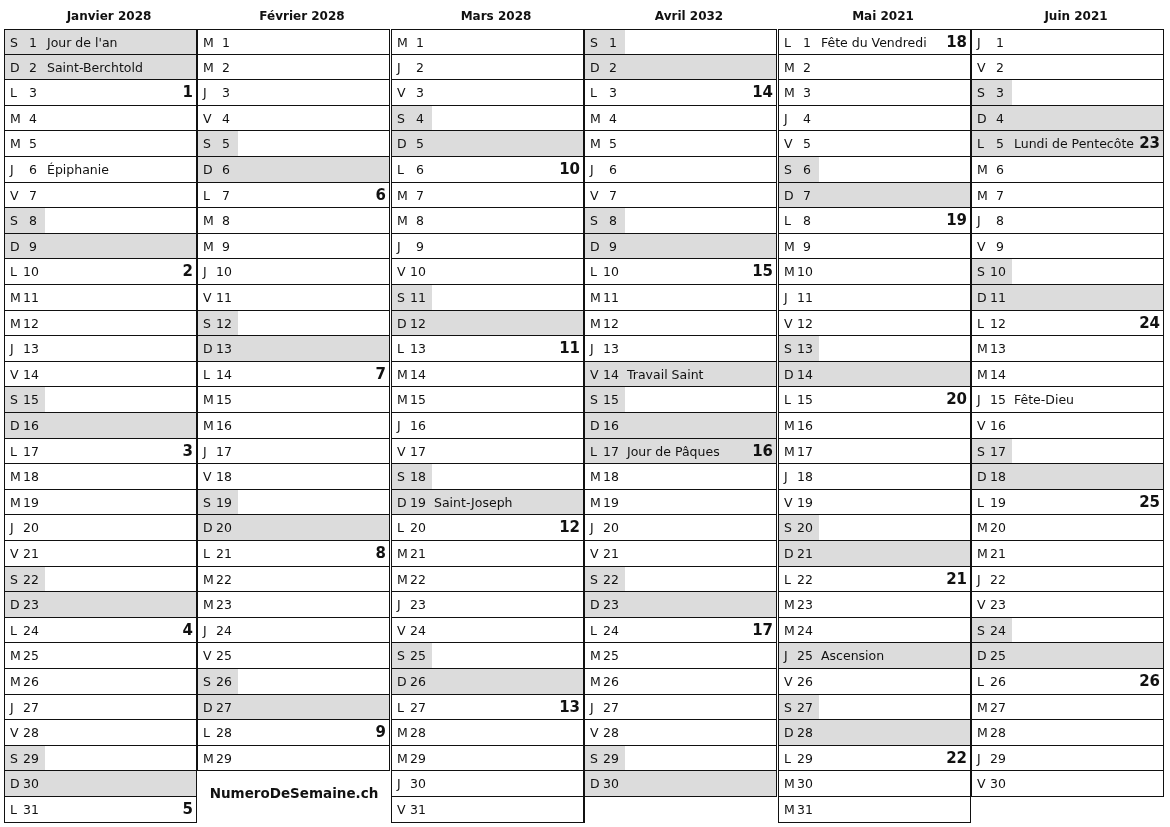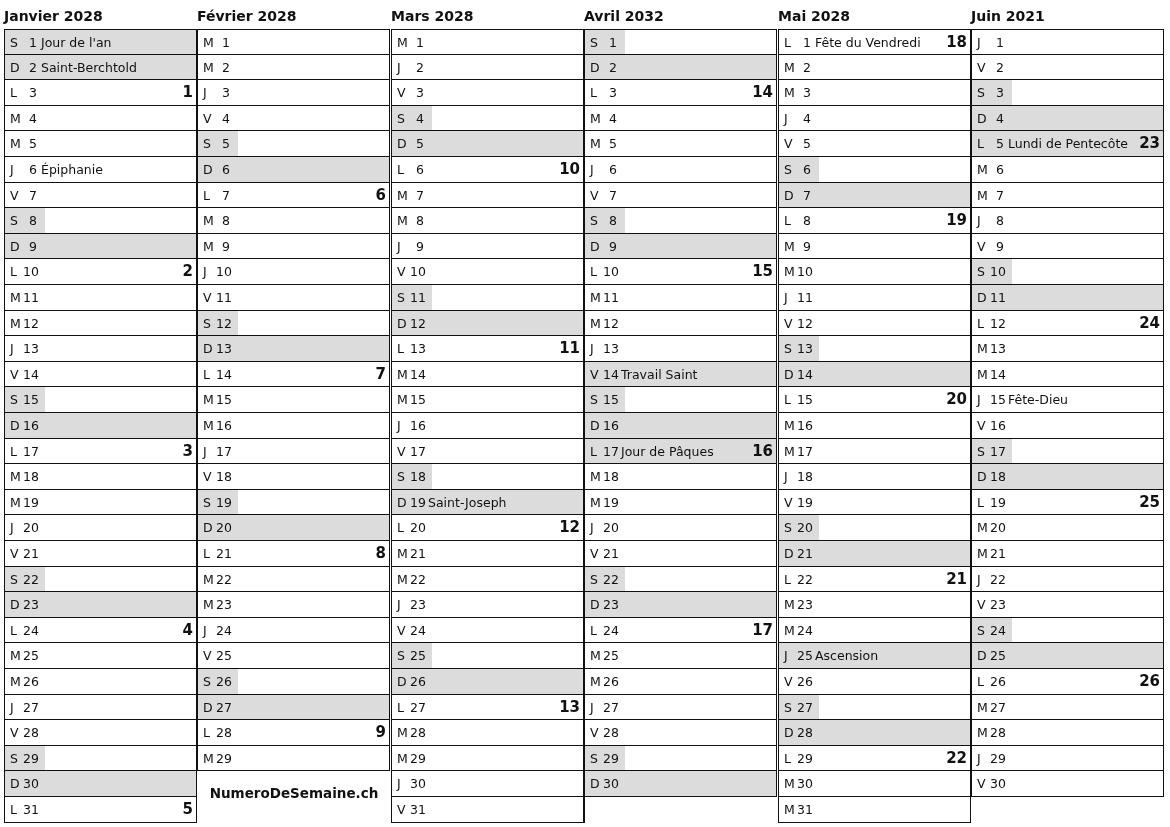--- a/index.html
+++ b/index.html
@@ -1,28 +1,28 @@
 <!DOCTYPE html>
 <html><head>
 <meta charset="utf-8">
 <style>
   html,body{margin:0;padding:0;background:#fff;}
   body{width:1170px;height:827px;position:relative;overflow:hidden;font-family:"DejaVu Sans","Liberation Sans",sans-serif;color:#111;}
   .month{position:absolute;top:0;width:194px;}
-  .month-title{position:absolute;top:6px;left:0;width:194px;text-align:left;font-weight:bold;font-size:14px;line-height:20px;}
+  .month-title{position:absolute;top:6px;left:8px;width:194px;text-align:center;font-weight:bold;font-size:12px;line-height:20px;}
   .rows{position:absolute;top:29px;left:0;width:194px;}
   .row{position:absolute;left:0;width:193px;height:25.6px;box-sizing:border-box;border-left:1.4px solid #111;border-right:1.4px solid #111;border-bottom:1.4px solid #111;font-size:12.5px;}
   .row.first{border-top:1.4px solid #111;}
   .row.full{background:#dcdcdc;}
   .row .daybox{position:absolute;left:0;top:0;height:100%;width:40px;}
   .row.sat .daybox{background:#dcdcdc;}
   .row .dl{position:absolute;left:5px;top:5px;width:12px;}
   .row .dn{position:absolute;left:18px;top:5px;width:20px;}
   .row .dn.one{left:24px;}
-  .row .hol{position:absolute;left:36px;top:5px;white-space:nowrap;}
+  .row .hol{position:absolute;left:42px;top:5px;white-space:nowrap;}
   .row .wk{position:absolute;right:3px;top:3px;font-weight:bold;font-size:15px;}
   .row.empty{border-bottom:none;}
   .site{position:absolute;left:197px;top:785px;width:194px;text-align:center;font-weight:bold;font-size:13.5px;}
 </style>
 </head>
 <body>
 
 <div id="calendar">
     <div class="month" style="left: 4px;">
       <div class="month-title">Janvier 2028</div>
@@ -671,21 +671,21 @@
           <span class="dn">30</span>
         </div>
         <div class="row empty" style="top: 768px; border-right: none; border-bottom: none;">
           <div class="daybox"></div>
           <span class="dl"></span>
           <span class="dn"></span>
         </div>
       </div>
     </div>
     <div class="month" style="left: 778px;">
-      <div class="month-title">Mai 2028</div>
+      <div class="month-title">Mai 2021</div>
       <div class="rows">
         <div class="row first" style="top: 0px;">
           <div class="daybox"></div>
           <span class="dl">L</span>
           <span class="dn one">1</span>
           <span class="hol">Fête du Vendredi</span>
           <span class="wk">18</span>
         </div>
         <div class="row" style="top: 25.6px;">
           <div class="daybox"></div>

